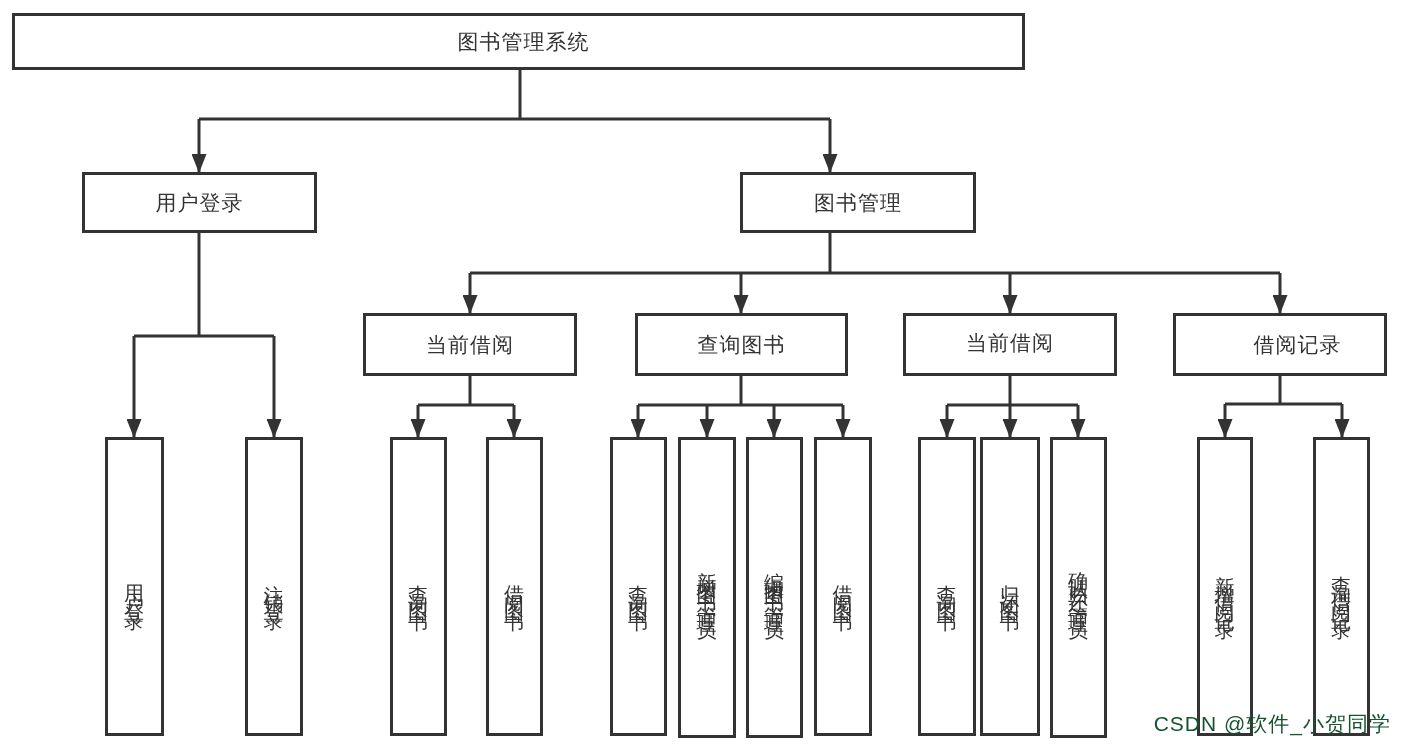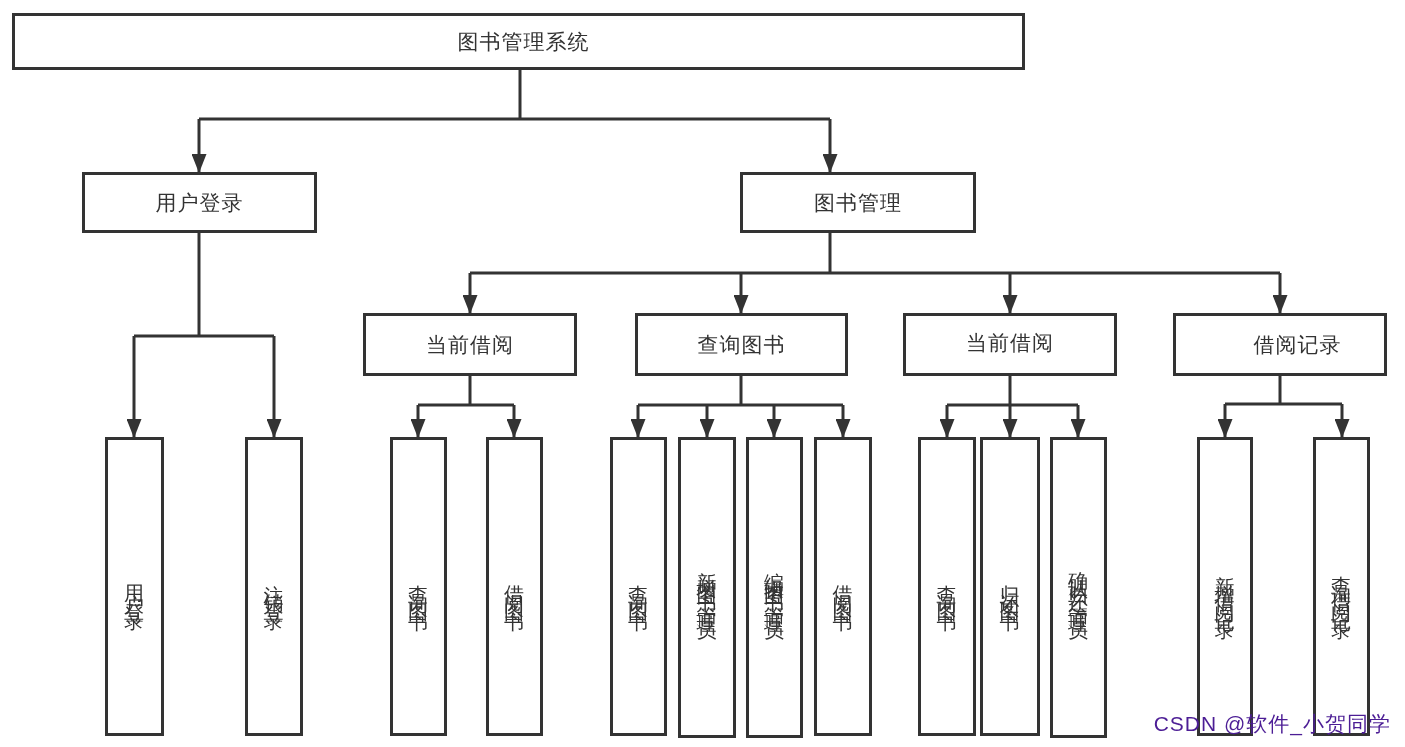--- a/index.html
+++ b/index.html
@@ -32,21 +32,21 @@
     text-orientation:mixed;
     font-size:20px;
     letter-spacing:9px;
     line-height:1;
   }
   .leaf.long{letter-spacing:7px;}
   .watermark{
     position:absolute;
     right:14px;top:710px;
     font-size:21px;
-    color:#4c1d95;
+    color:#14532d;
     letter-spacing:1px;
     white-space:nowrap;
     z-index:5;
   }
 </style>
 </head>
 <body>
 
 <div id="stage">
 

